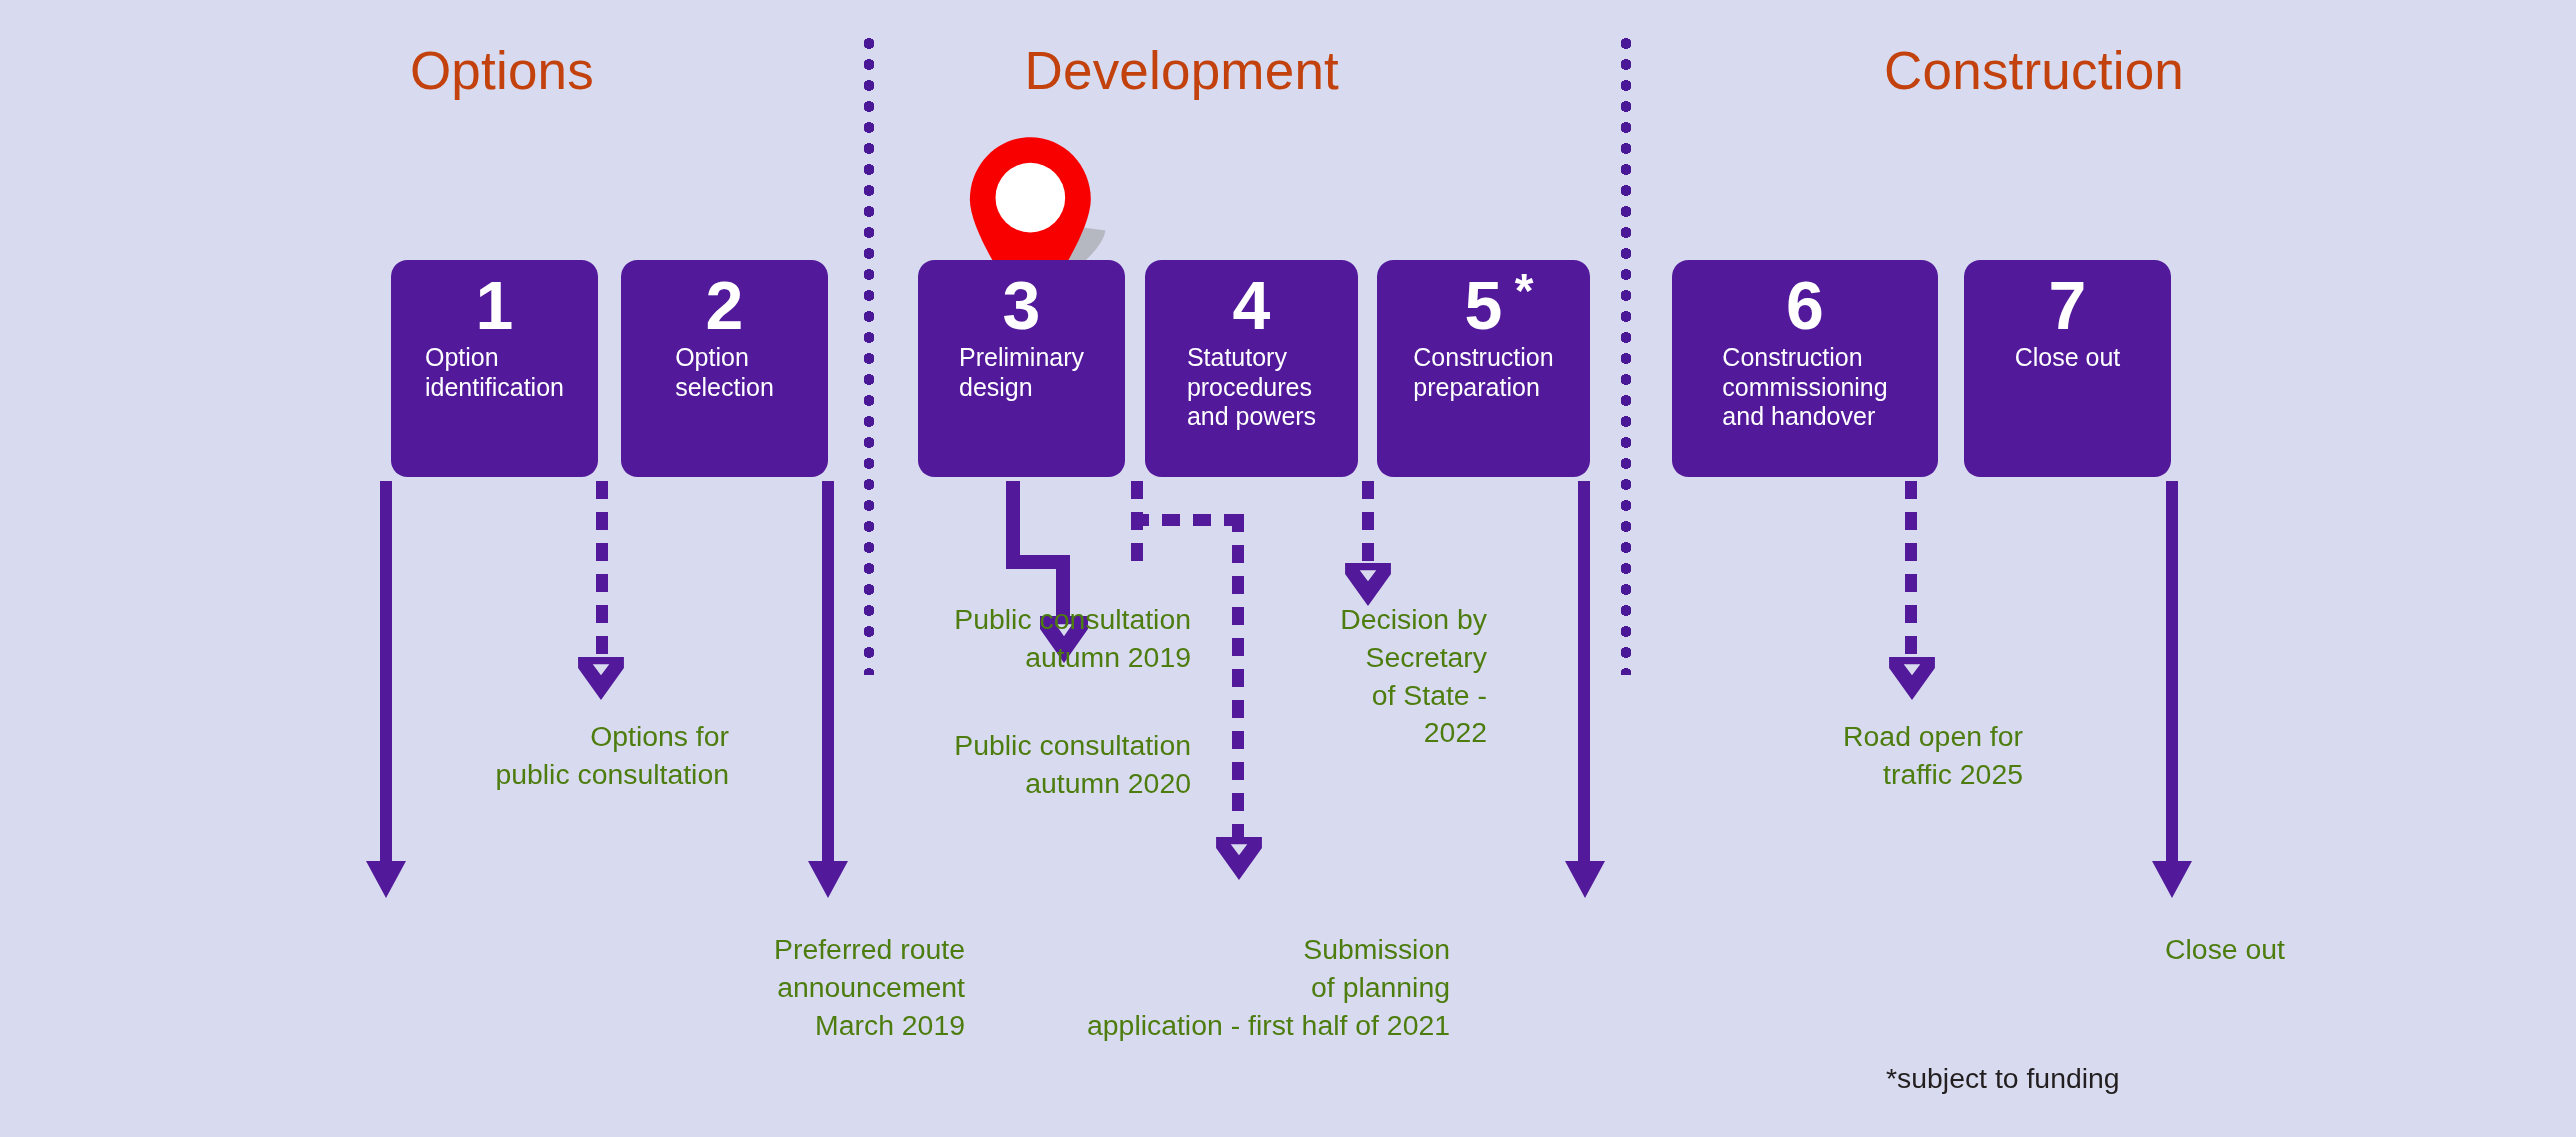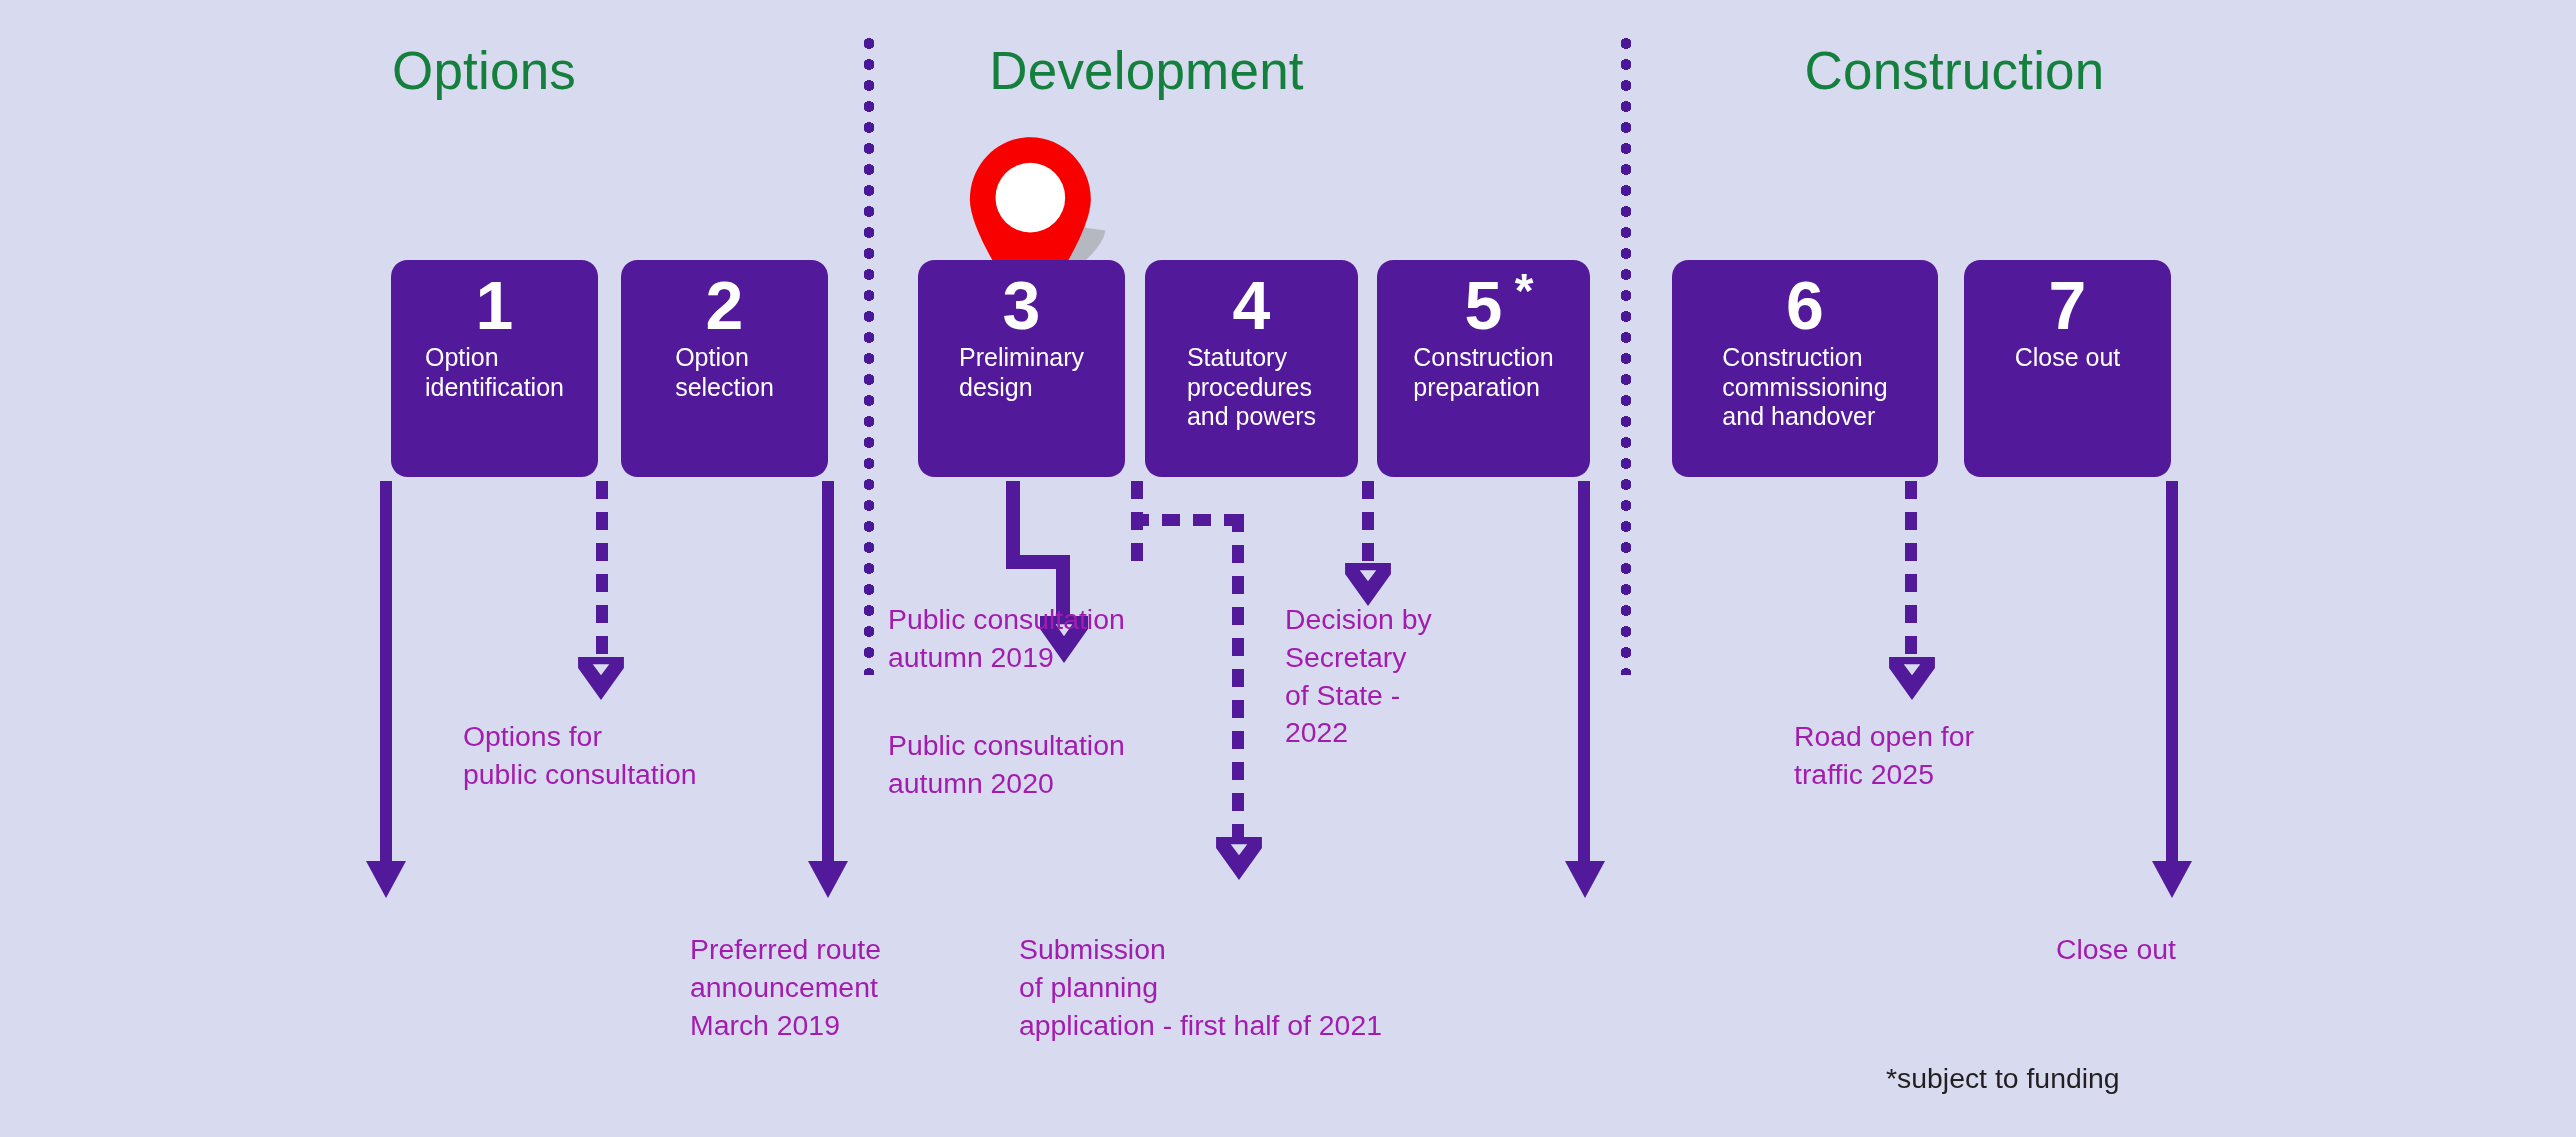--- a/index.html
+++ b/index.html
@@ -16,26 +16,26 @@
   #stage {
     position: relative;
     width: 2576px;
     height: 1137px;
     background: #d8dbef;
   }
 
   
   .phase-title {
     position: absolute;
-    color: #15803d;
+    color: #c2410c;
     font-size: 53px;
     font-weight: 400;
     letter-spacing: 0.2px;
     white-space: nowrap;
-    text-align: center;
+    text-align: right;
     line-height: 1;
   }
 
   
   .divider {
     position: absolute;
     width: 10px;
     background-image: radial-gradient(circle at 50% 50%, #4a1796 0 46%, rgba(0,0,0,0) 48%);
     background-size: 10px 21px;
     background-repeat: repeat-y;
@@ -113,24 +113,24 @@
   .head-notch {
     position: absolute;
     width: 46px;
     height: 42px;
   }
   .head-notch svg { display: block; }
 
   
   .caption {
     position: absolute;
-    color: #a21caf;
+    color: #4d7c0f;
     font-size: 28.4px;
     line-height: 1.33;
-    text-align: left;
+    text-align: right;
     white-space: pre-line;
   }
   .footnote {
     position: absolute;
     color: #231f20;
     font-size: 28.4px;
     line-height: 1.3;
     text-align: left;
     white-space: nowrap;
   }

